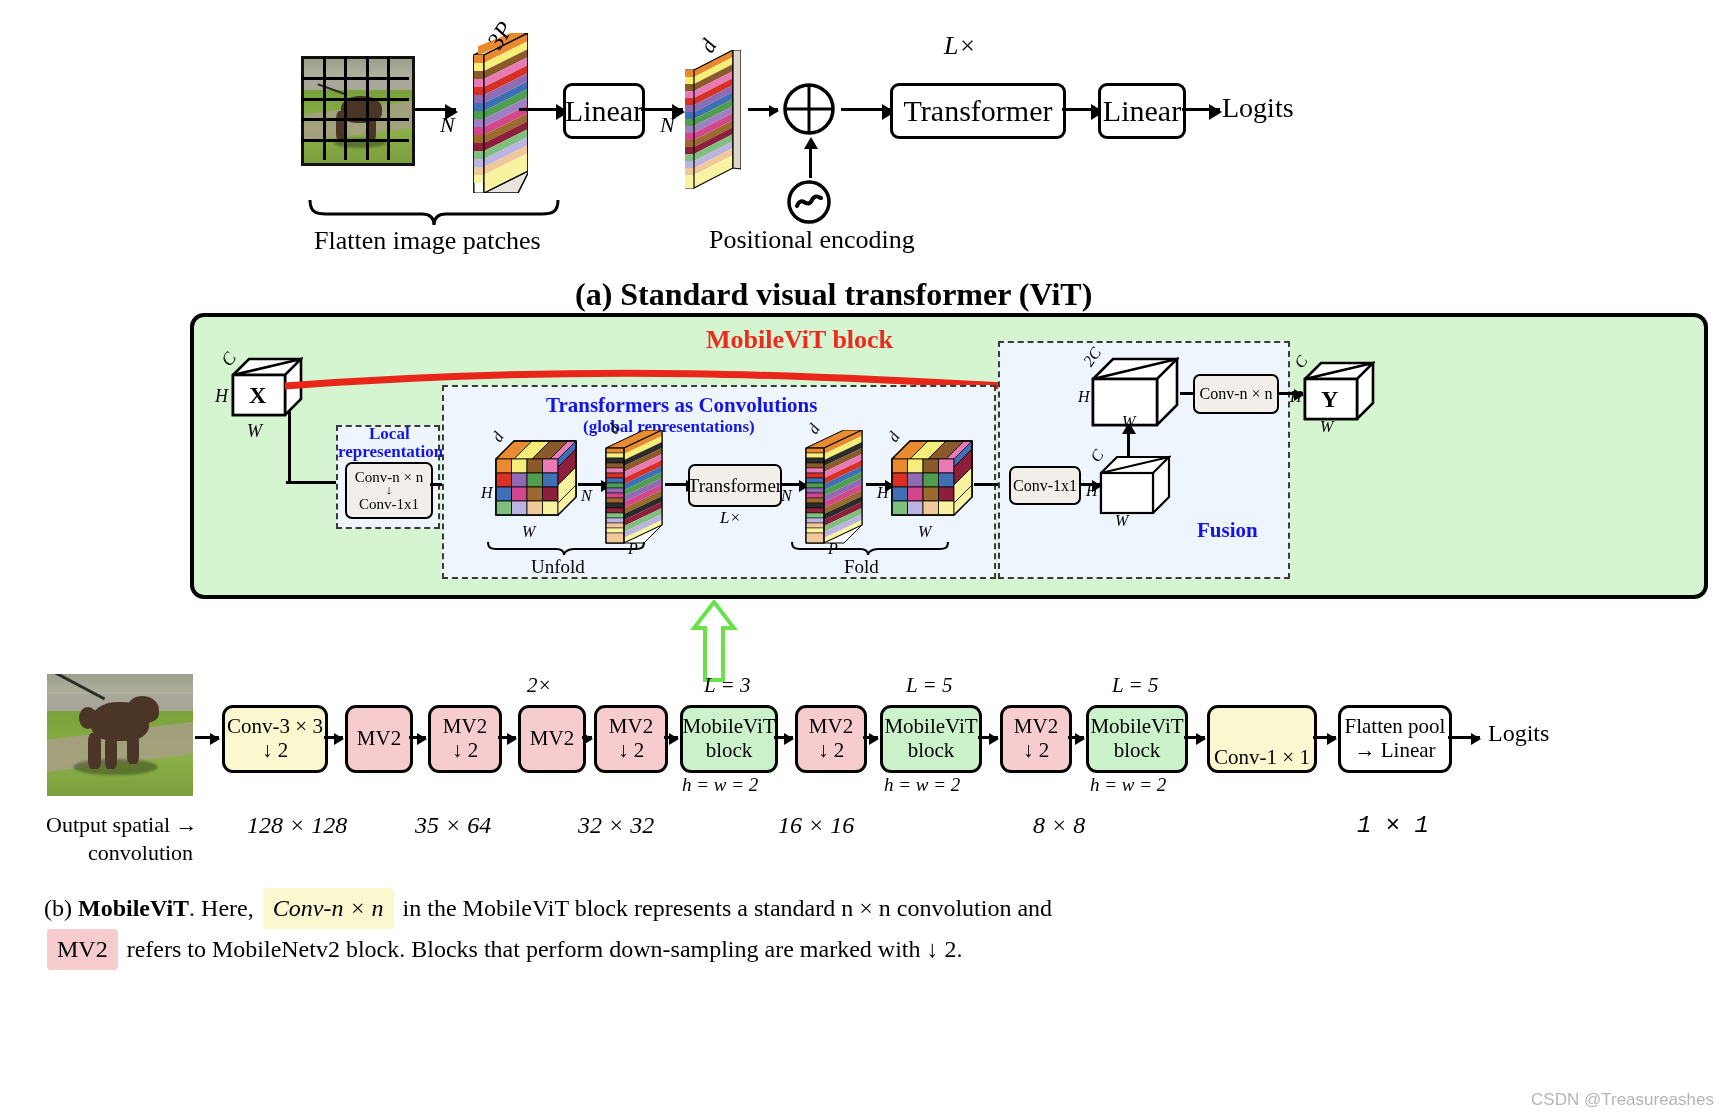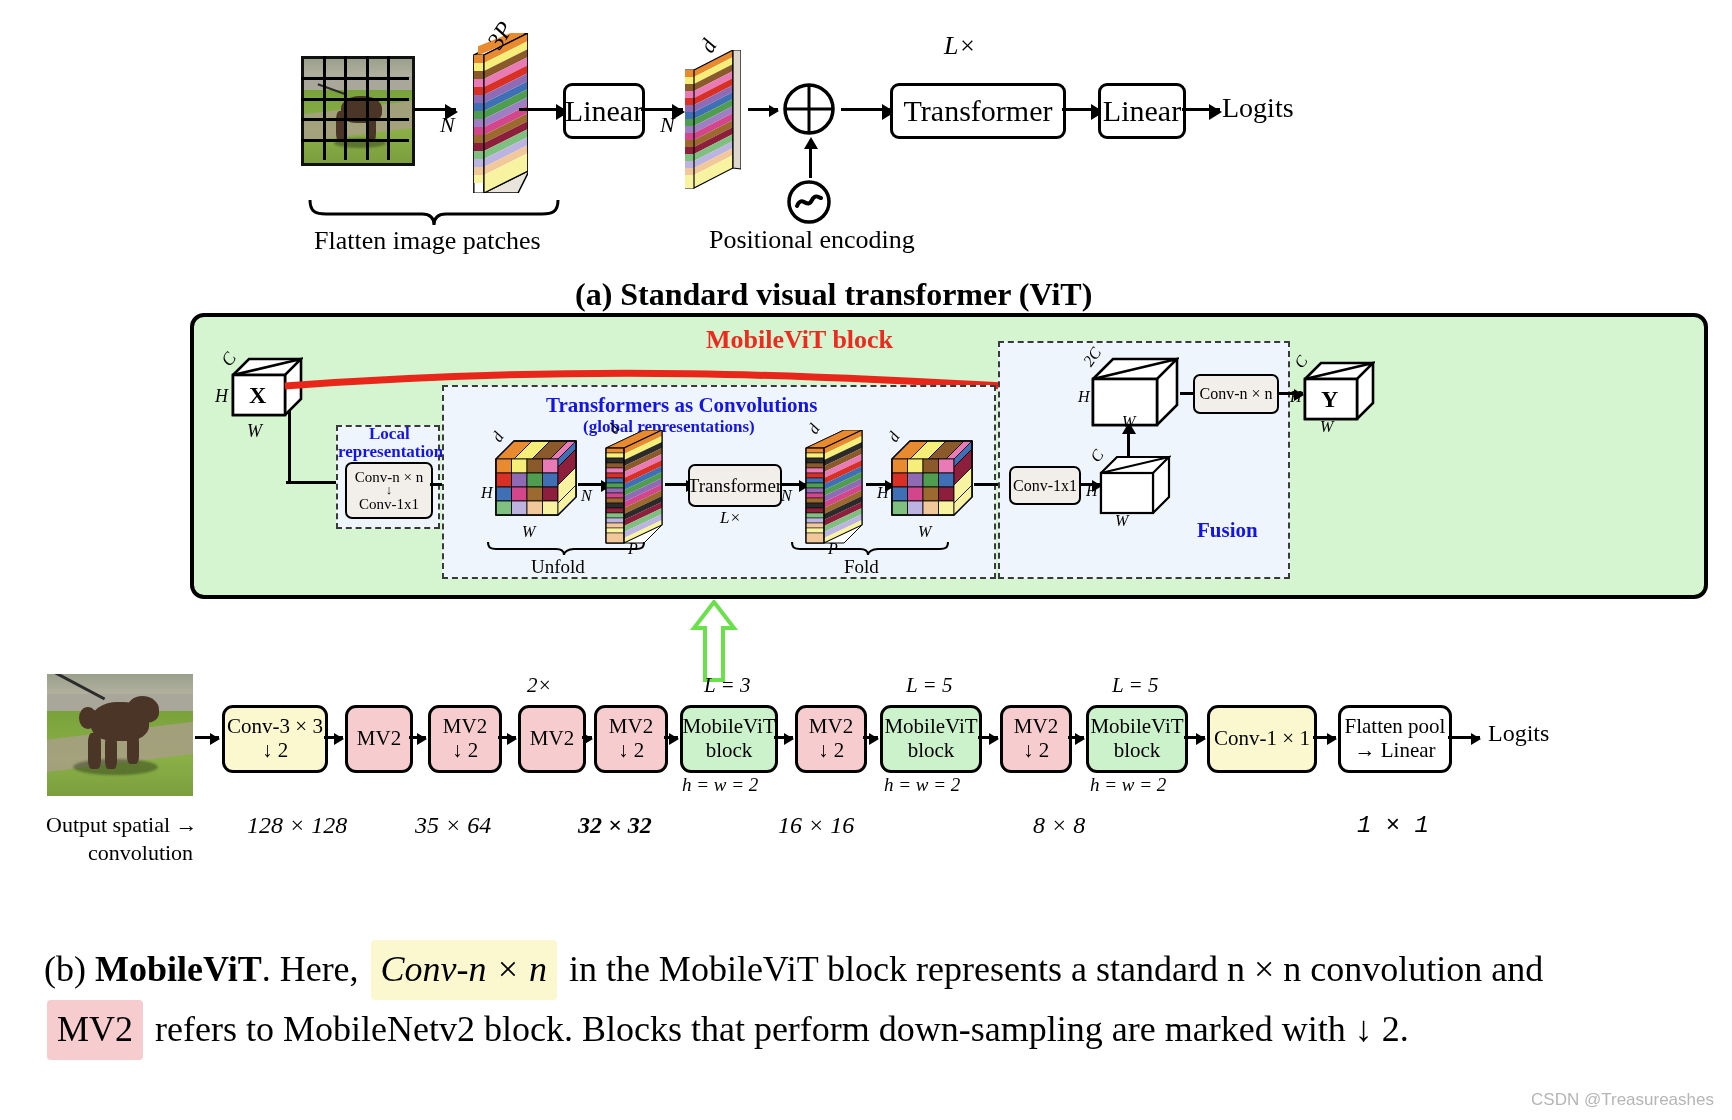--- a/index.html
+++ b/index.html
@@ -35,21 +35,21 @@
   .dog-grass{position:absolute;left:0;top:30%;width:100%;height:70%;background:linear-gradient(#79a23b,#8bb047 55%,#7c9e3e);}
   .dog-path{position:absolute;left:-10%;top:46%;width:130%;height:26%;background:#a89f86;transform:rotate(-7deg);opacity:.85;}
   .dog-body{position:absolute;background:#4a3526;border-radius:46% 46% 38% 38%;}
   .dog-shadow{position:absolute;background:rgba(40,50,20,.45);border-radius:50%;filter:blur(1px);}
   .dog-leash{position:absolute;background:#2c2c2c;}
   
   .gridline{position:absolute;background:#000;}
   
   #watermark{position:absolute;right:18px;bottom:10px;color:#b5b5b5;font-size:17px;font-family:"Liberation Sans",sans-serif;}
   
-  #caption{position:absolute;left:44px;top:940px;width:1650px;font-size:36px;line-height:1.55;}
+  #caption{position:absolute;left:44px;top:888px;width:1650px;font-size:24px;line-height:1.55;}
   .inline-chip{display:inline-block;padding:2px 10px;border-radius:4px;margin:0 3px;}
   .chip-y{background:#fbf8d0;}
   .chip-p{background:#f7ccce;}
 </style>
 </head>
 <body>
 
 <div class="abs dogimg" style="left:301px;top:56px;width:108px;height:104px;border:3px solid #111;">
   <div class="dog-sky"></div>
     <div class="dog-road"></div>
@@ -570,21 +570,21 @@
     <div class="rbox abs" style="left: 1000px; top: 705px; width: 66px; height: 62px; flex-direction: column; background: rgb(247, 204, 206); border-radius: 11px;">
       <span class="f21">MV2</span>
       <span class="f21">↓ 2</span>
     </div>
     <div class="rbox abs" style="left: 1086px; top: 705px; width: 96px; height: 62px; flex-direction: column; background: rgb(204, 242, 204); border-radius: 11px;">
       <span class="f21">MobileViT</span>
       <span class="f21">block</span>
     </div>
     <div class="lbl it f21" style="left: 1112px; top: 673px;">L = 5</div>
     <div class="lbl it f19" style="left: 1090px; top: 774px;">h = w = 2</div>
-    <div class="rbox abs" style="left: 1207px; top: 705px; width: 104px; height: 62px; flex-direction: column; background: rgb(251, 248, 208); border-radius: 11px;">
+    <div class="rbox abs" style="left: 1207px; top: 705px; width: 104px; height: 62px; flex-direction: column; background: rgb(251, 248, 208); border-radius: 11px; justify-content: flex-end;">
       <span class="f21">Conv-1 × 1</span>
     </div>
     <div class="rbox abs" style="left: 1338px; top: 705px; width: 108px; height: 62px; flex-direction: column; background: rgb(255, 255, 255); border-radius: 11px;">
       <span class="f21">Flatten pool</span>
       <span class="f21">→ Linear</span>
     </div>
     <div class="arrow thin" style="left: 195px; top: 736px; width: 24px;"></div>
     <div class="arrow thin" style="left: 324px; top: 736px; width: 19px;"></div>
     <div class="arrow thin" style="left: 409px; top: 736px; width: 17px;"></div>
     <div class="arrow thin" style="left: 498px; top: 736px; width: 18px;"></div>
@@ -593,21 +593,21 @@
     <div class="arrow thin" style="left: 774px; top: 736px; width: 19px;"></div>
     <div class="arrow thin" style="left: 863px; top: 736px; width: 15px;"></div>
     <div class="arrow thin" style="left: 978px; top: 736px; width: 20px;"></div>
     <div class="arrow thin" style="left: 1068px; top: 736px; width: 16px;"></div>
     <div class="arrow thin" style="left: 1184px; top: 736px; width: 21px;"></div>
     <div class="arrow thin" style="left: 1313px; top: 736px; width: 23px;"></div>
     <div class="arrow thin" style="left: 1448px; top: 736px; width: 32px;"></div>
     <div class="lbl f24" style="left: 1488px; top: 720px;">Logits</div>
     <div class="lbl it f24" style="left: 247px; top: 812px;">128 × 128</div>
     <div class="lbl it f24" style="left: 415px; top: 812px;">35 × 64</div>
-    <div class="lbl it f24" style="left: 578px; top: 812px; font-weight: bold;">32 × 32</div>
+    <div class="lbl it f24" style="left: 578px; top: 812px;">32 × 32</div>
     <div class="lbl it f24" style="left: 778px; top: 812px;">16 × 16</div>
     <div class="lbl it f24" style="left: 988px; top: 812px; margin-left: 45px;">8 × 8</div>
     <div class="lbl it f24" style="left: 1357px; top: 812px; font-family: Liberation Mono, monospace;">1 × 1</div>
   </div>
 
 <div class="lbl f22" style="left:46px;top:812px;">Output spatial →</div>
 <div class="lbl f22" style="left:88px;top:840px;">convolution</div>
 
 <div id="caption">
   <span>(b) </span><b>MobileViT</b><span>. Here, </span><span class="inline-chip chip-y it">Conv-n × n</span><span> in the MobileViT block represents a standard n × n convolution and</span><br>

